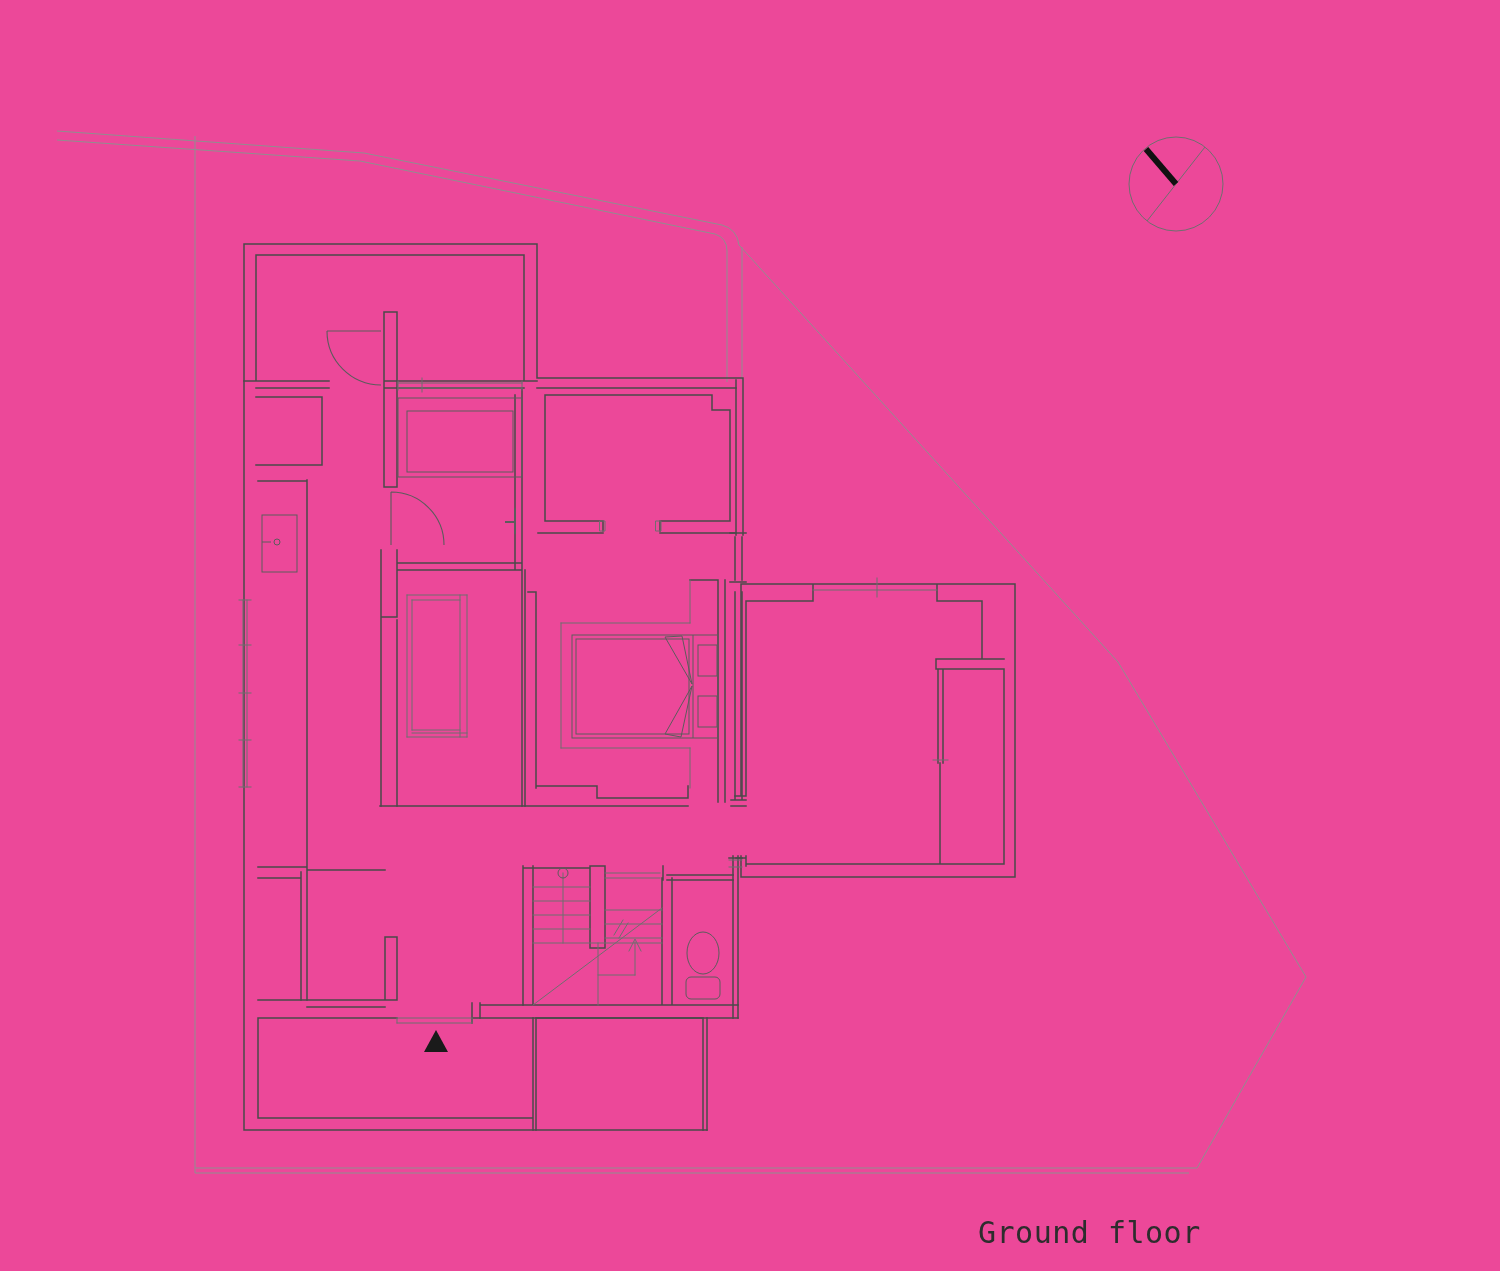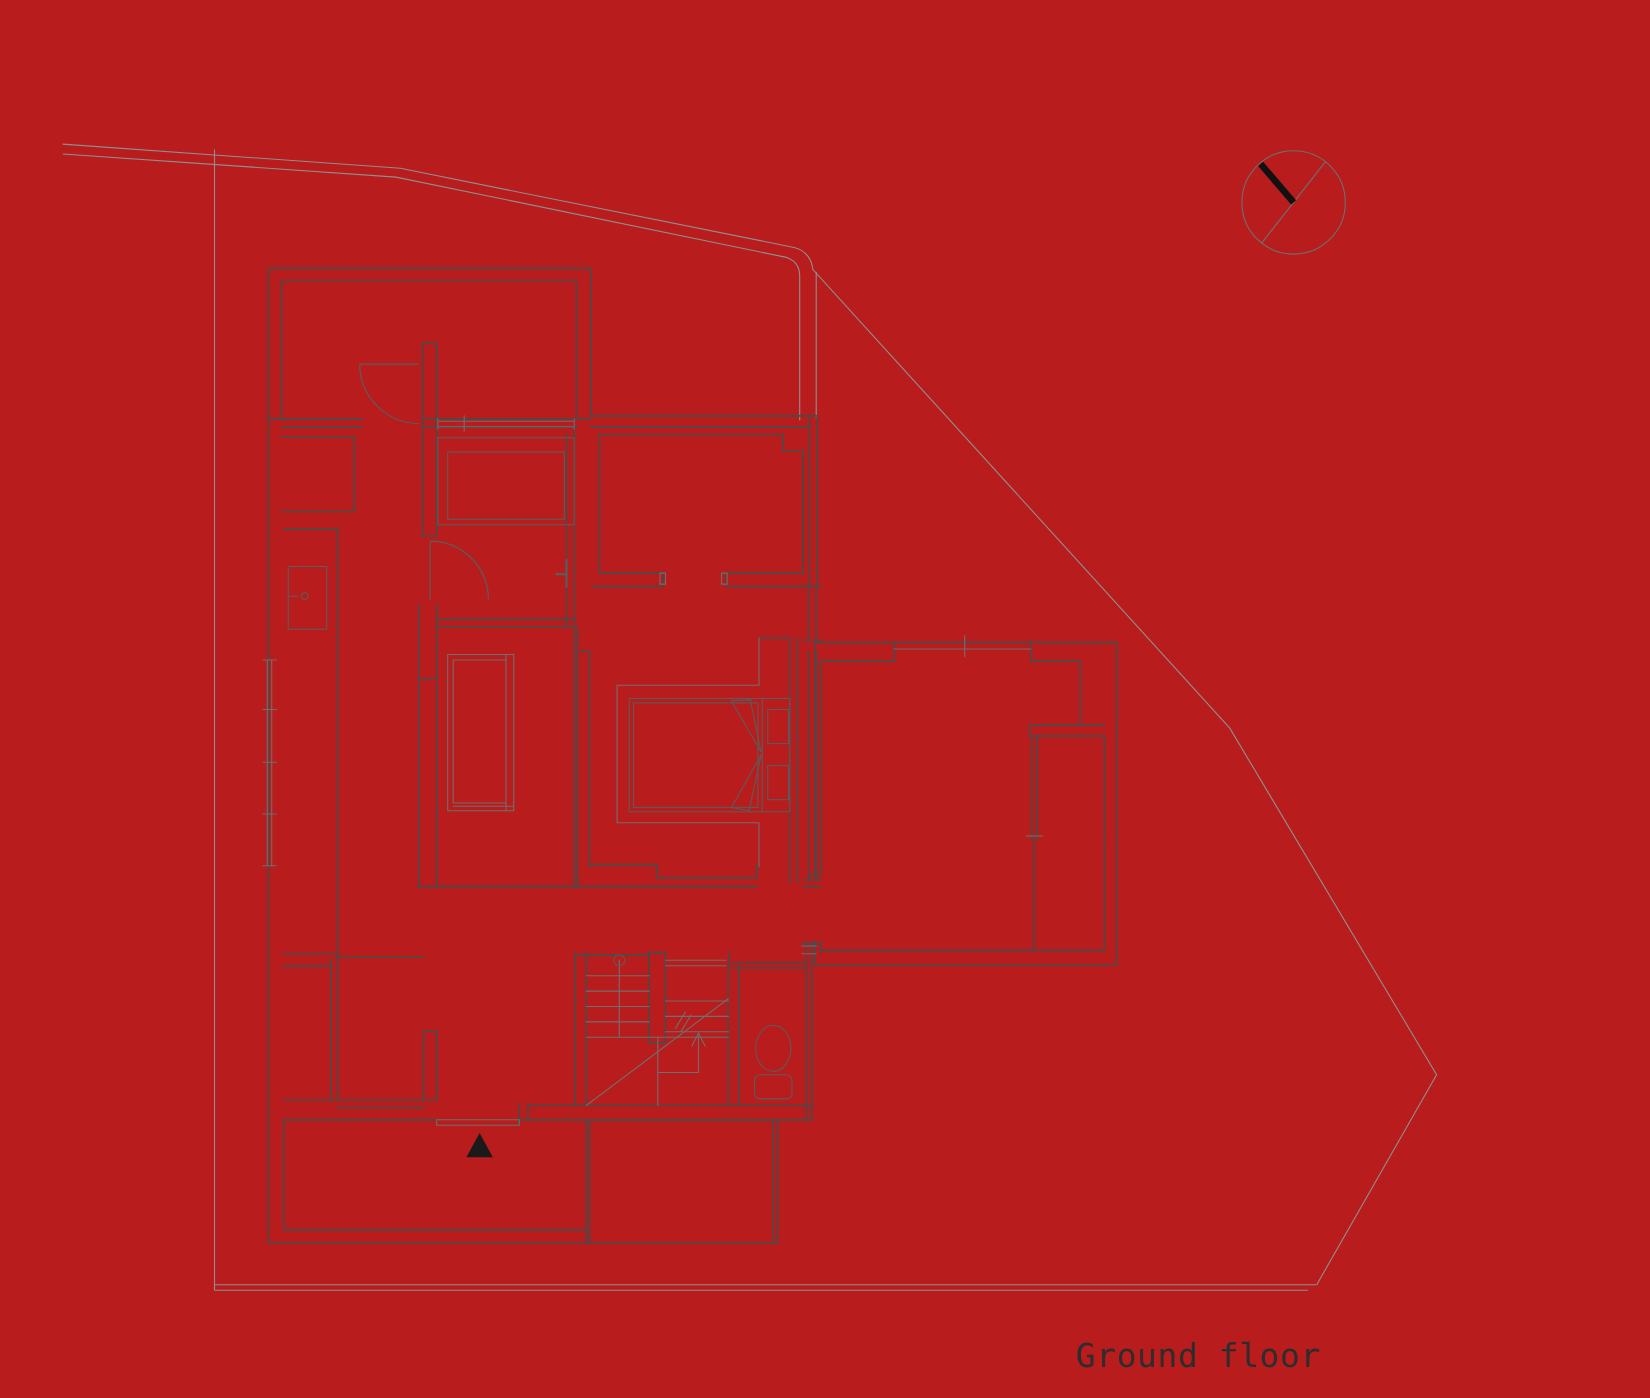--- a/index.html
+++ b/index.html
@@ -1,16 +1,16 @@
 <!DOCTYPE html>
 <html><head>
 <meta charset="utf-8">
 <style>
   html,body{margin:0;padding:0;background:#ffffff;}
-  .stage{position:relative;width:1500px;height:1271px;background:#b91c1c;overflow:hidden;}
+  .stage{position:relative;width:1500px;height:1271px;background:#ec4899;overflow:hidden;}
   svg{display:block;}
   text.floor-label{
     font-family:"DejaVu Sans Mono","Liberation Mono",monospace;
     font-size:30px;
     letter-spacing:0.5px;
   }
 </style>
 </head>
 <body>
 

